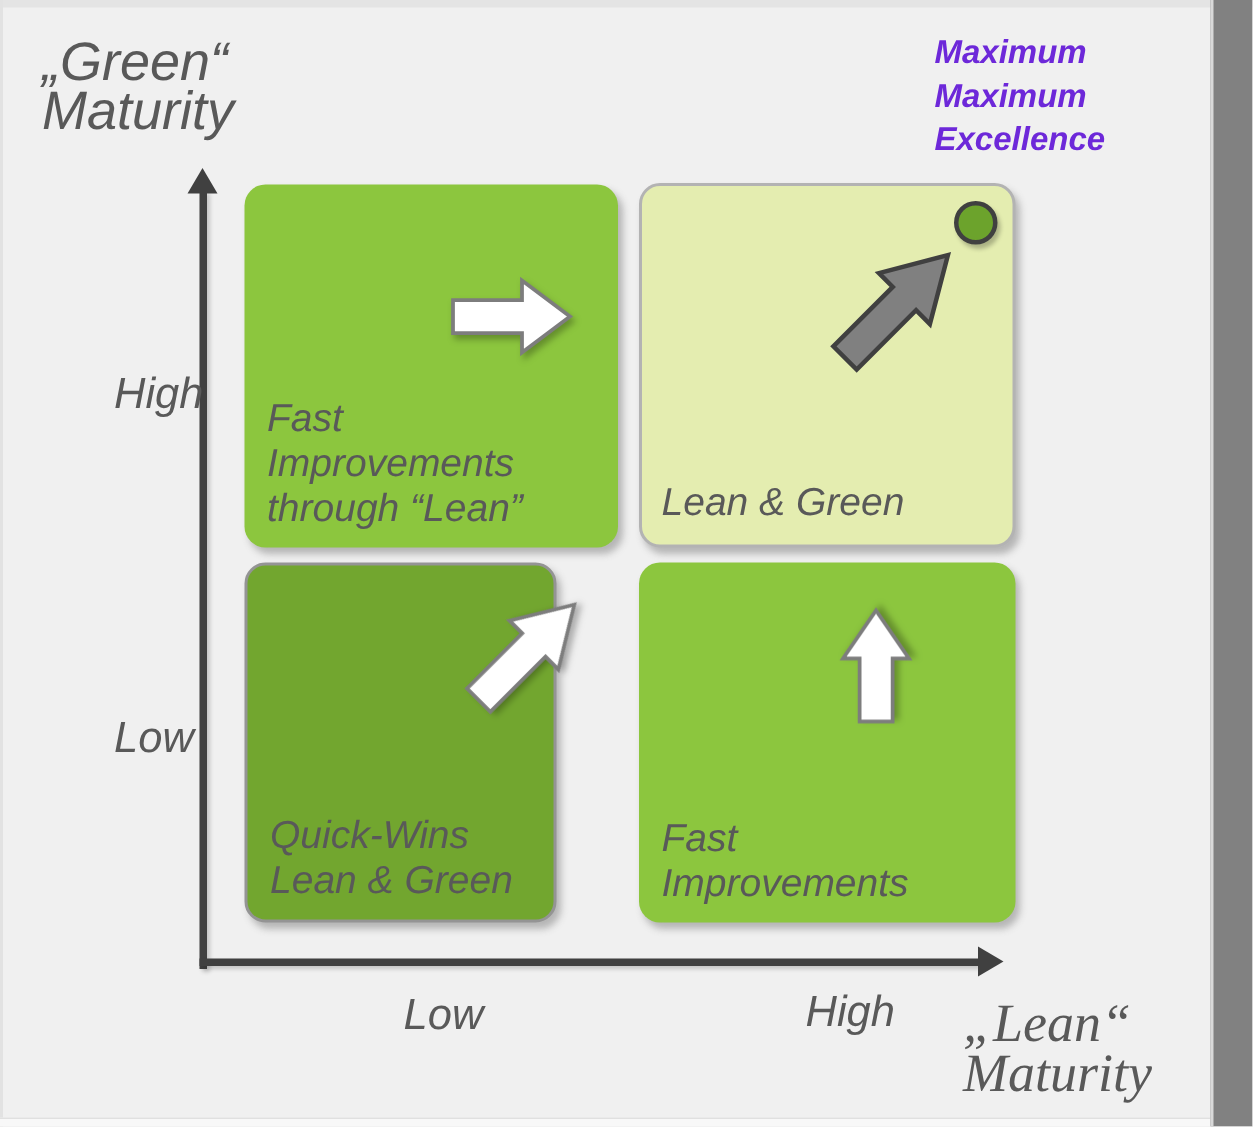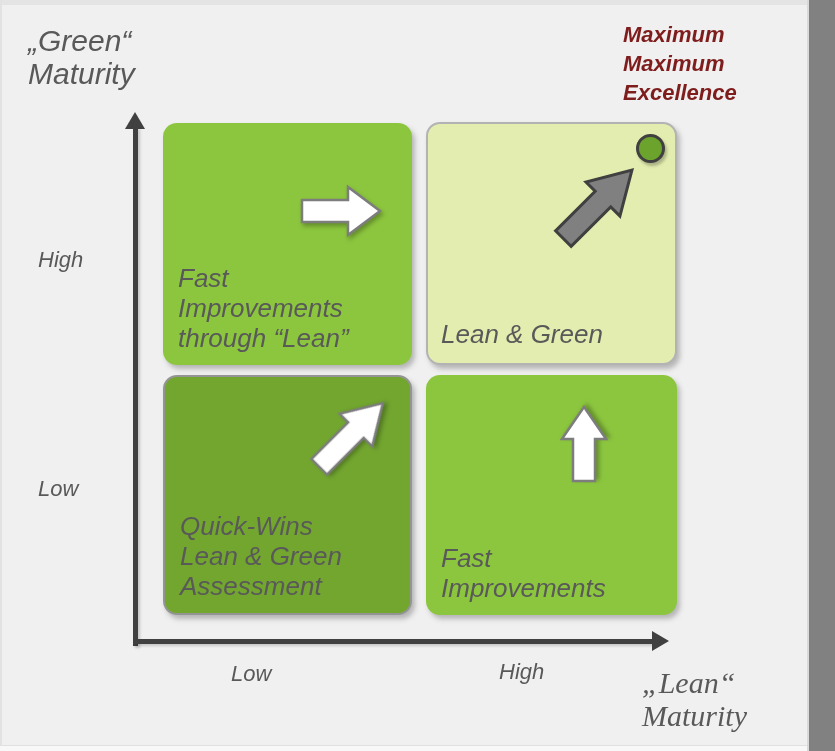--- a/index.html
+++ b/index.html
@@ -8,38 +8,38 @@
     width:835px;height:751px;position:relative;overflow:hidden;
     background:#f0f0f0;
   }
   .stage{position:absolute;left:0;top:0;width:835px;height:751px;}
   .edge-top{position:absolute;left:0;top:0;width:835px;height:5px;background:#e4e4e4;}
   .edge-left{position:absolute;left:0;top:0;width:2px;height:751px;background:#e2e2e2;}
   .edge-bottom{position:absolute;left:0;top:745px;width:807px;height:6px;background:#f8f8f8;border-top:1px solid #e0e0e0;box-sizing:border-box;}
   .edge-right{position:absolute;left:807px;top:0;width:28px;height:751px;background:#818181;border-left:2px solid #d9d9d9;box-sizing:border-box;}
 
   .lbl{position:absolute;color:#595959;font-style:italic;}
-  .corner-title{font-size:30px;line-height:33px;}
-  .axis-endlabel{font-size:22px;}
-  .goal-title{font-size:22px;line-height:29px;font-weight:bold;color:#7f1d1d;}
+  .corner-title{font-size:36px;line-height:33px;}
+  .axis-endlabel{font-size:29px;margin-left:38px;}
+  .goal-title{font-size:22px;line-height:29px;font-weight:bold;color:#6d28d9;}
 
   
   .axis{position:absolute;background:#404040;box-shadow:2px 2px 3px rgba(0,0,0,0.18);}
   .v-axis{left:133px;top:127px;width:5px;height:519px;}
   .h-axis{left:133px;top:639px;width:521px;height:5px;}
   .v-arrowhead{position:absolute;left:125px;top:112px;width:0;height:0;
     border-left:10.5px solid transparent;border-right:10.5px solid transparent;border-bottom:17px solid #404040;}
   .h-arrowhead{position:absolute;left:652px;top:631px;width:0;height:0;
     border-top:10.5px solid transparent;border-bottom:10.5px solid transparent;border-left:17px solid #404040;}
 
   
   .quad{position:absolute;border-radius:14px;box-shadow:3px 4px 5px rgba(110,110,110,0.45);box-sizing:border-box;}
   .quad-tl{left:163px;top:123px;width:249px;height:242px;background:#8cc63e;}
   .quad-tr{left:426px;top:122px;width:251px;height:243px;background:#e4edb0;border:2px solid #b3b3b3;}
-  .quad-bl{left:163px;top:375px;width:249px;height:240px;background:#72a62f;border:2px solid #949494;}
+  .quad-bl{left:163px;top:375px;width:208px;height:240px;background:#72a62f;border:2px solid #949494;}
   .quad-br{left:426px;top:375px;width:251px;height:240px;background:#8cc63e;}
   .quad-text{position:absolute;left:15px;bottom:12px;color:#595959;font-style:italic;font-size:26px;line-height:30px;}
   .quad-tr .quad-text{bottom:14px;left:13px;}
 
   .arrow-svg{position:absolute;overflow:visible;}
   .rot-ur{transform:rotate(-45deg);}
   .rot-up{transform:rotate(-90deg);}
   .white-arrow{fill:#ffffff;stroke:#7d7d7d;stroke-width:2.5;stroke-linejoin:miter;}
   .gray-arrow{fill:#808080;stroke:#404040;stroke-width:3;stroke-linejoin:miter;}
   .soft-shadow{filter:drop-shadow(2px 3px 2px rgba(0,0,0,0.28));}
@@ -105,21 +105,20 @@
 
   <div class="target-dot"></div>
 
   <div class="quad quad-bl">
     <svg class="arrow-svg rot-ur soft-shadow" style="left:139px;top:33px;" width="94" height="50" viewBox="0 0 94 50">
       <polygon class="white-arrow" points="2,14 54,14 54,2 92,25 54,48 54,36 2,36"></polygon>
     </svg>
     <div class="quad-text">
       <div>Quick-Wins</div>
       <div>Lean &amp; Green</div>
-      <div>Assessment</div>
     </div>
   </div>
 
   <div class="quad quad-br">
     <svg class="arrow-svg rot-up soft-shadow" style="left:119px;top:45px;" width="78" height="48" viewBox="0 0 78 48">
       <polygon class="white-arrow" points="2,13 44,13 44,2 76,24 44,46 44,35 2,35"></polygon>
     </svg>
     <div class="quad-text">
       <div>Fast</div>
       <div>Improvements</div>

